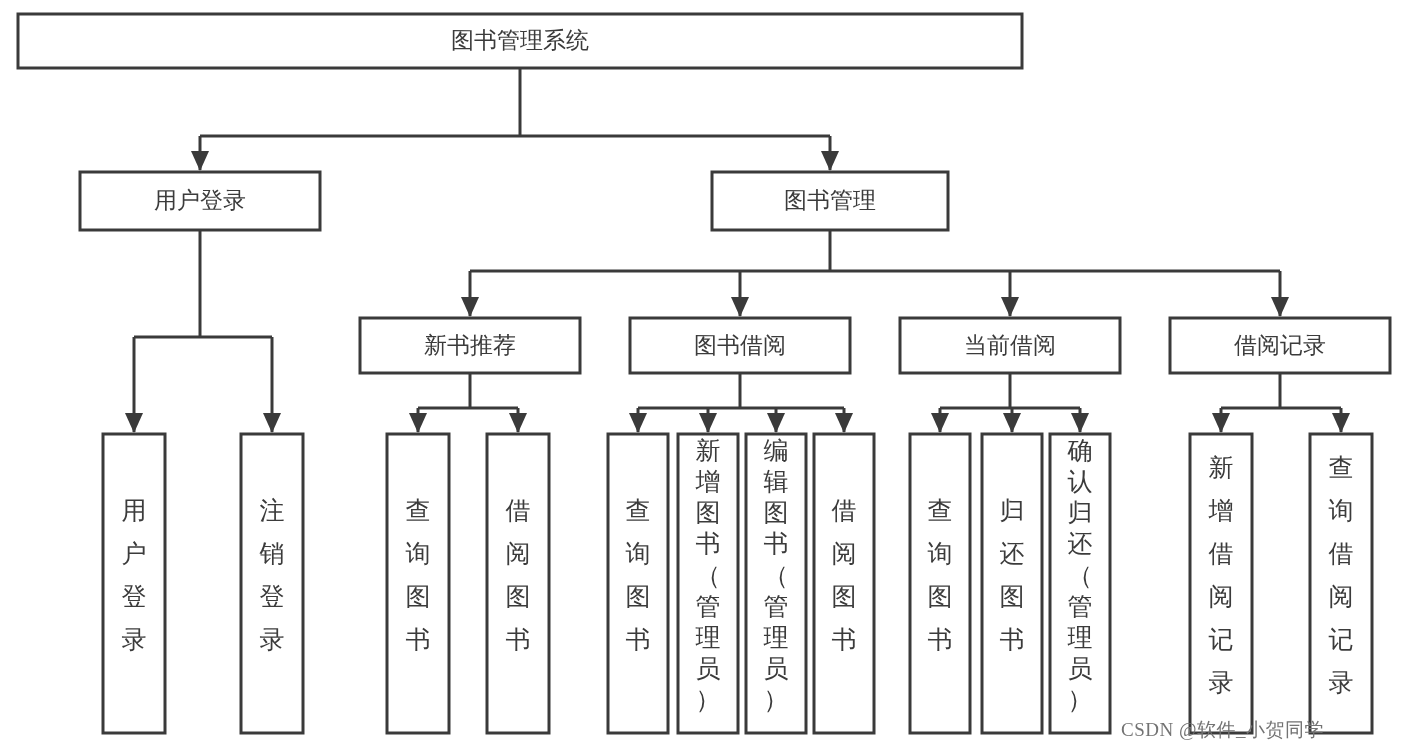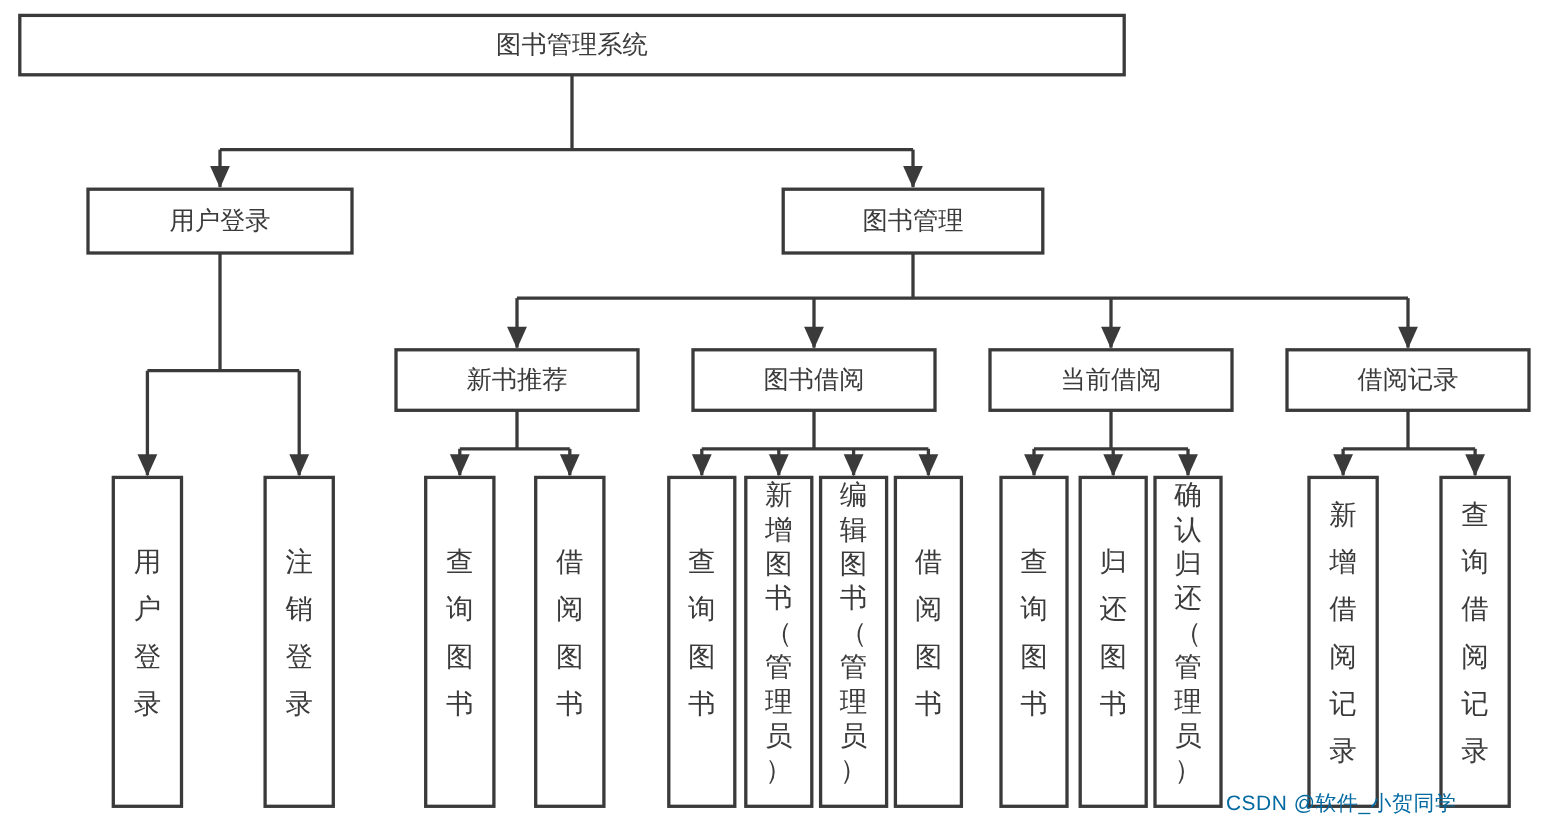--- a/index.html
+++ b/index.html
@@ -52,23 +52,23 @@
   .node-label-v {
     fill: #3b3b3b;
     font-family: "Liberation Sans", "DejaVu Sans", sans-serif;
     font-size: 25px;
     text-anchor: middle;
   }
   .watermark {
     position: absolute;
     right: 8px;
     bottom: 4px;
-    color: #0369a1;
+    color: #737373;
     font-size: 19px;
-    font-family: Liberation Sans, sans-serif;
+    font-family: Liberation Serif, serif;
     letter-spacing: 0.5px;
     white-space: nowrap;
     pointer-events: none;
   }
 </style>
 </head>
 <body>
 
 <div id="diagram-root">
   <svg class="diagram-svg" viewBox="0 0 1405 747">

